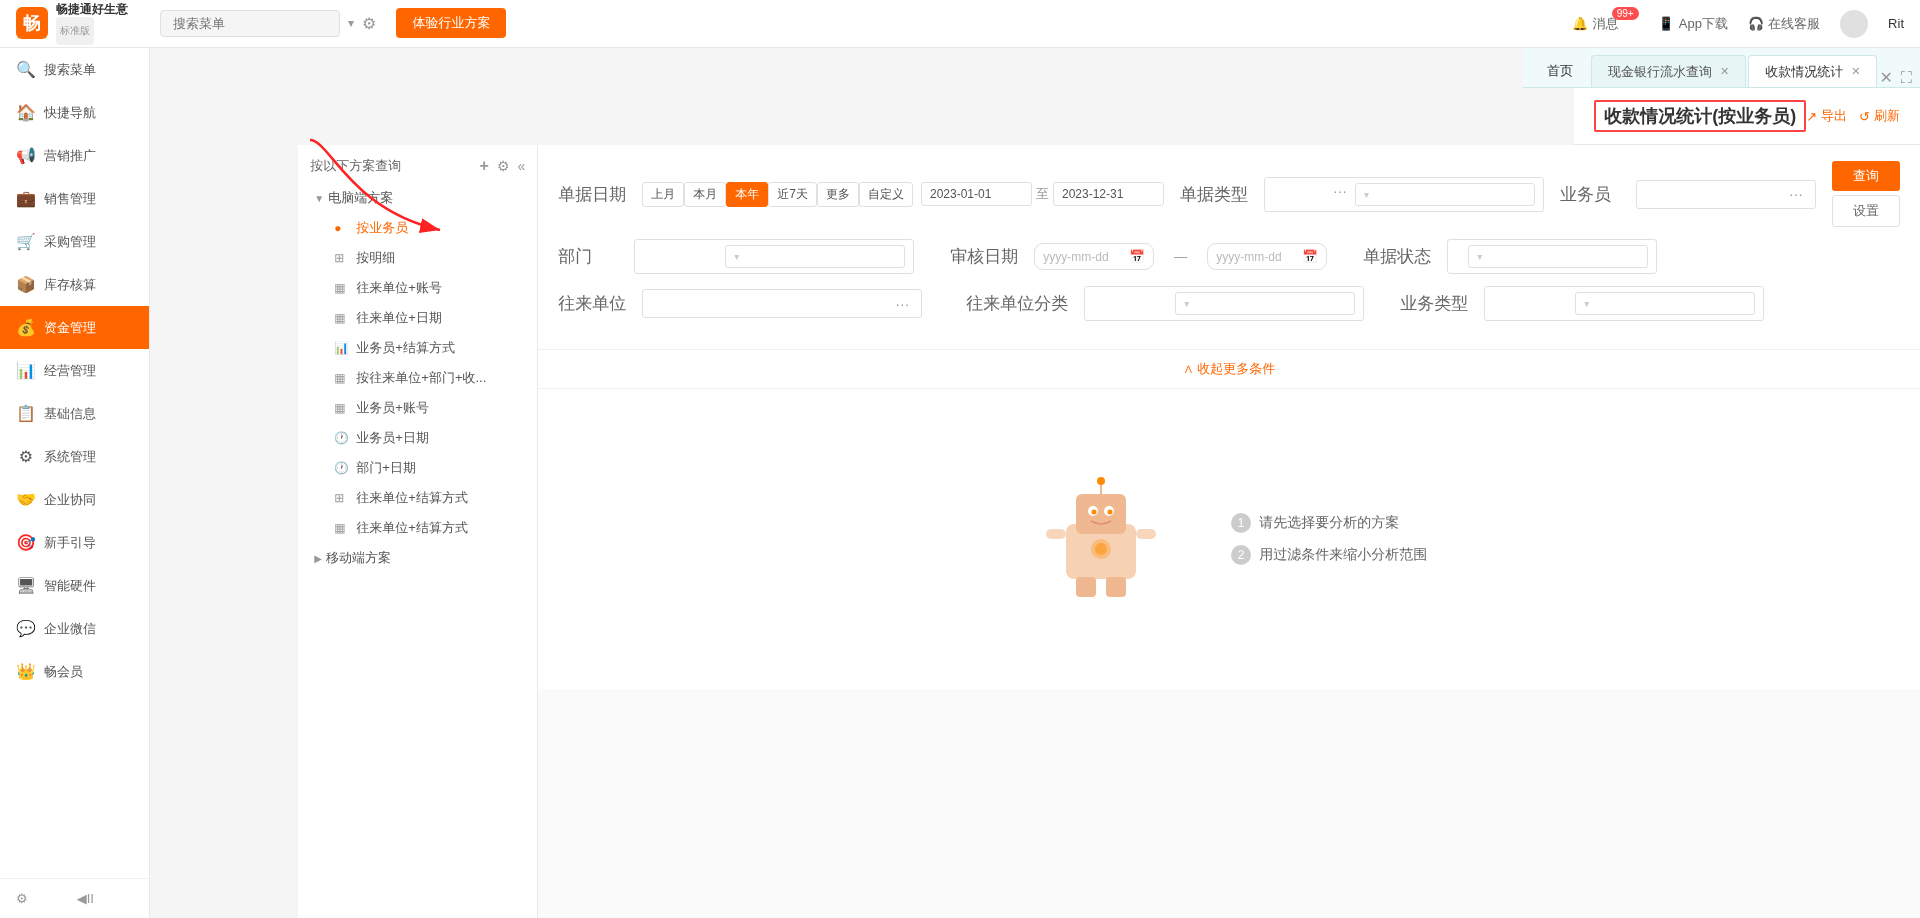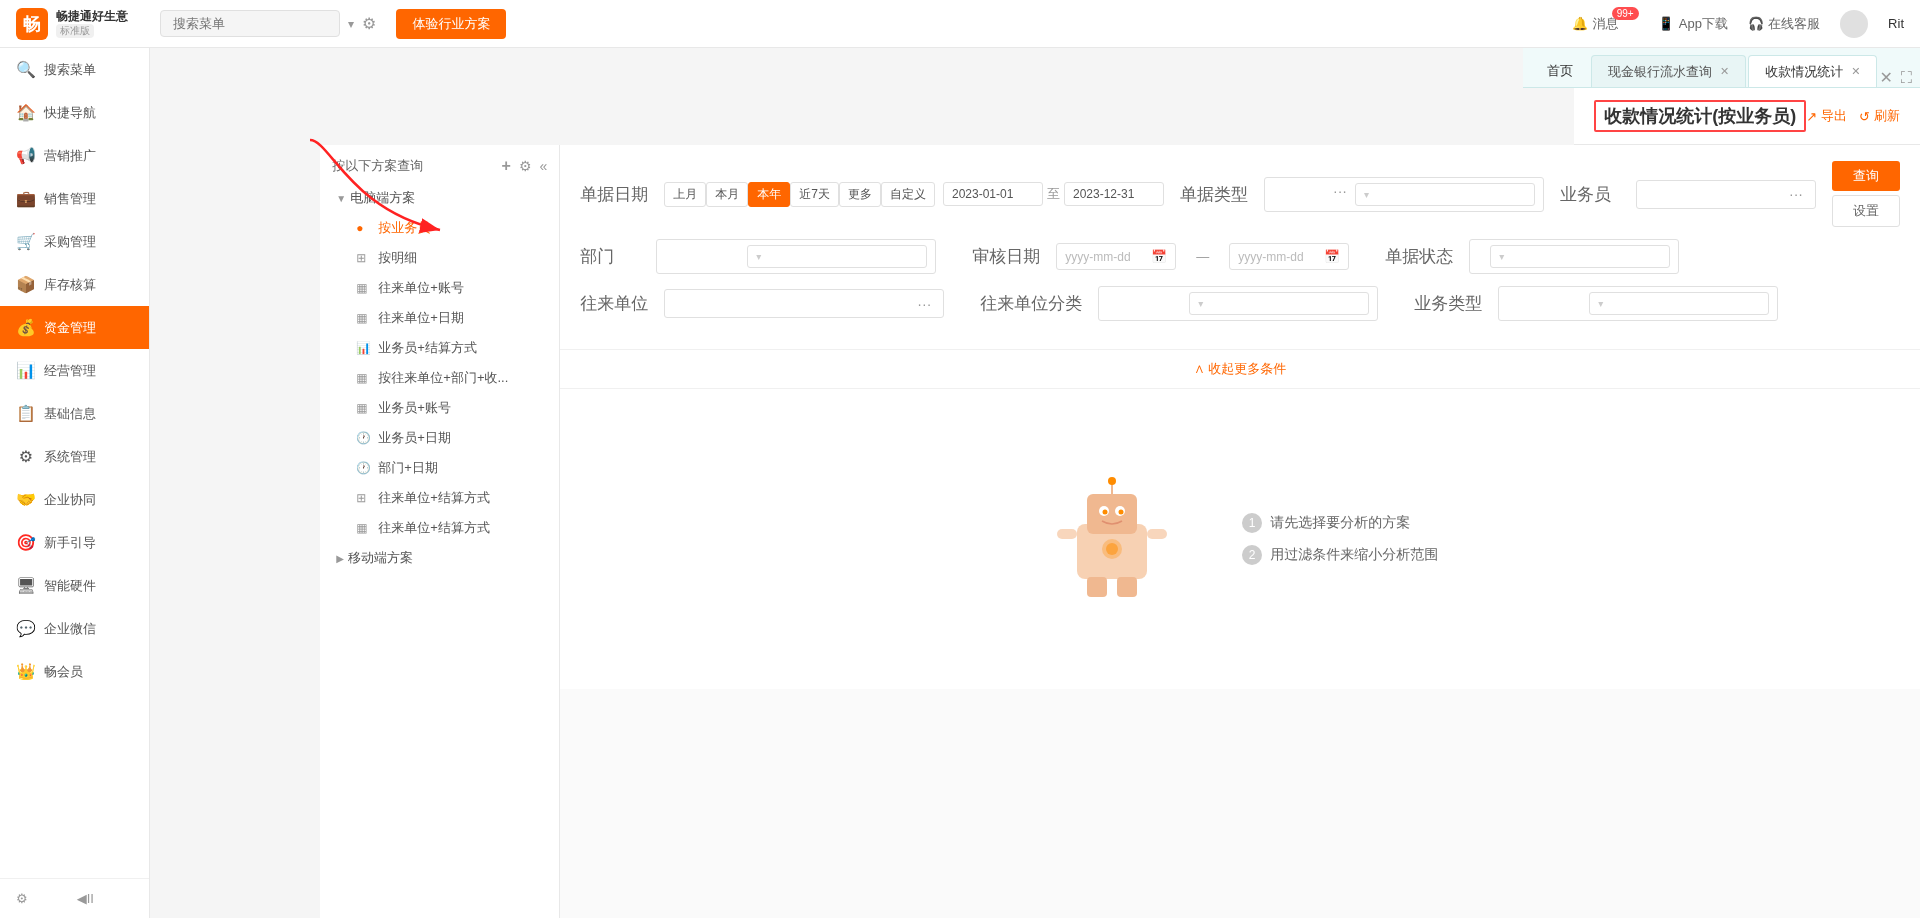--- a/index.html
+++ b/index.html
@@ -179,21 +179,21 @@
     .date-btn {
       padding: 3px 8px;
       border: 1px solid #e0e0e0;
       border-radius: 3px;
       cursor: pointer;
       font-size: 12px;
       background: #fff;
       color: #555;
     }
     .date-btn.active { background: #ff6600; color: white; border-color: #ff6600; }
-    .date-input { border: 1px solid #e0e0e0; border-radius: 3px; padding: 4px 8px; font-size: 12px; color: #555; width: 100px; }
+    .date-input { border: 1px solid #e0e0e0; border-radius: 3px; padding: 4px 8px; font-size: 12px; color: #555; width: 111px; }
     .form-field {
       border: 1px solid #e0e0e0;
       border-radius: 3px;
       padding: 5px 8px;
       font-size: 12px;
       color: #999;
       background: #fff;
       display: flex;
       align-items: center;
       justify-content: space-between;
@@ -253,42 +253,42 @@
       justify-content: center;
       font-size: 12px;
     }
 
     .date-separator { color: #999; padding: 0 4px; }
     .more-dots { color: #999; cursor: pointer; font-size: 14px; padding: 0 4px; }
 
     
     .audit-field {
       border: 1px solid #e0e0e0;
-      border-radius: 3px;
+      border-radius: 9px;
       padding: 5px 8px;
       font-size: 12px;
       color: #bbb;
       background: #fff;
       width: 120px;
       display: flex;
       align-items: center;
       justify-content: space-between;
     }
     .cal-icon { color: #ccc; font-size: 13px; }
   </style>
 </head>
 <body>
 
 <div class="top-header">
   <div class="top-header-left">
     <div class="logo-area">
       <div class="logo-icon">畅</div>
       <div style="display:flex;flex-direction:column;line-height:1.2">
         <span style="font-size:12px;color:#333;font-weight:bold">畅捷通好生意</span>
-        <span style="font-size:10px;color:#999;background:#f0f0f0;padding:1px 4px;border-radius:4px;width:fit-content">标准版</span>
+        <span style="font-size:10px;color:#999;background:#f0f0f0;padding:8px 4px;border-radius:4px;width:fit-content">标准版</span>
       </div>
     </div>
     <div style="display:flex;align-items:center;gap:8px;margin-left:20px">
       <input class="header-search" style="background: rgb(245, 245, 245); border: 1px solid rgb(224, 224, 224); border-radius: 4px; padding: 5px 12px; font-size: 13px; color: rgb(153, 153, 153); width: 180px;" placeholder="搜索菜单">
       <span style="color:#999;font-size:12px;">▾</span>
       <span style="color:#999;font-size:16px;cursor:pointer;">⚙</span>
     </div>
     <button class="header-btn-orange" style="margin-left:8px;">体验行业方案</button>
   </div>
   <div class="top-header-right">
@@ -544,21 +544,21 @@
               <span class="form-field arrow">▾</span>
             </div>
           </div>
 
           <div class="form-row">
             <span class="form-label">往来单位</span>
             <div class="form-field form-field-wide">
               <span style="color:#ccc;">　</span>
               <span class="more-dots">···</span>
             </div>
-            <span class="form-label" style="margin-left:20px;">往来单位分类</span>
+            <span class="form-label" style="margin-left:28px;">往来单位分类</span>
             <div class="form-field form-field-wide">
               <span style="color:#ccc;">　</span>
               <span class="form-field arrow">▾</span>
             </div>
             <span class="form-label" style="margin-left:20px;">业务类型</span>
             <div class="form-field form-field-wide">
               <span style="color:#ccc;">　</span>
               <span class="form-field arrow">▾</span>
             </div>
           </div>

